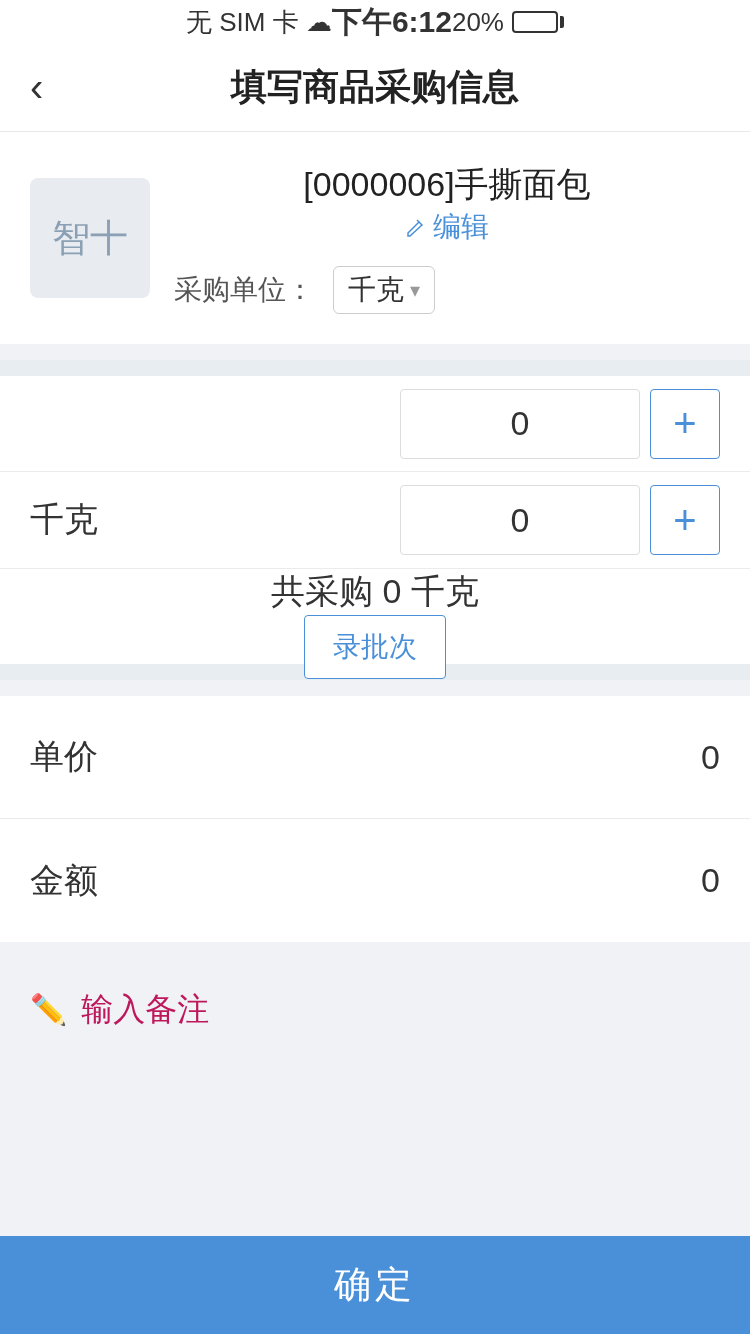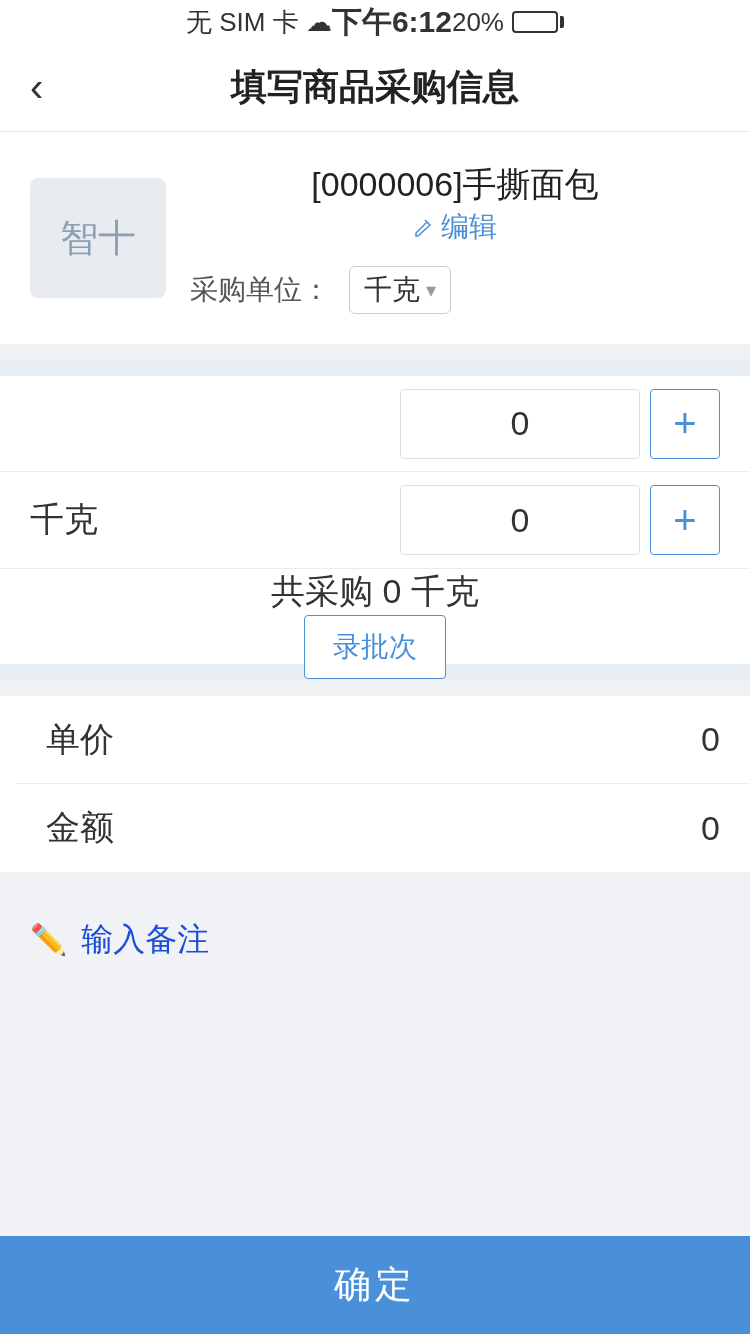--- a/index.html
+++ b/index.html
@@ -78,21 +78,21 @@
     
     .product-card {
       background: #fff;
       display: flex;
       align-items: center;
       padding: 30px;
       gap: 24px;
       margin-bottom: 16px;
     }
     .product-image {
-      width: 136px;
+      width: 120px;
       height: 120px;
       background: #e8ecf0;
       border-radius: 8px;
       display: flex;
       align-items: center;
       justify-content: center;
       flex-shrink: 0;
     }
     .product-image-inner {
       font-size: 38px;
@@ -249,23 +249,22 @@
     
     .price-section {
       background: #fff;
       margin-top: 16px;
     }
     .price-row {
       display: flex;
       align-items: center;
       justify-content: space-between;
       padding: 0 30px;
-      height: 88px;
+      height: 123px;
       border-bottom: 1px solid #ebebeb;
-      margin-left: 16px;
     }
     .price-row:last-child {
       border-bottom: none;
     }
     .price-row-label {
       font-size: 34px;
       color: #333;
     }
     .price-row-value {
       font-size: 34px;
@@ -282,21 +281,21 @@
       min-height: 120px;
       margin-top: 16px;
     }
     .pencil-icon {
       font-size: 30px;
       color: #aaa;
       margin-top: 4px;
     }
     .remark-placeholder {
       font-size: 32px;
-      color: #1d4ed8;
+      color: #be185d;
     }
 
     
     .bottom-spacer {
       flex: 1;
       background: #f0f2f5;
       min-height: 200px;
     }
 
     

